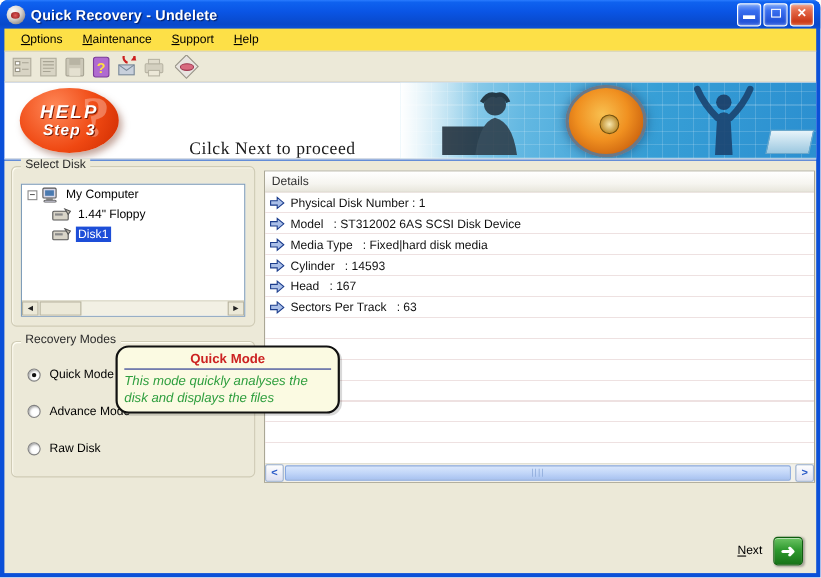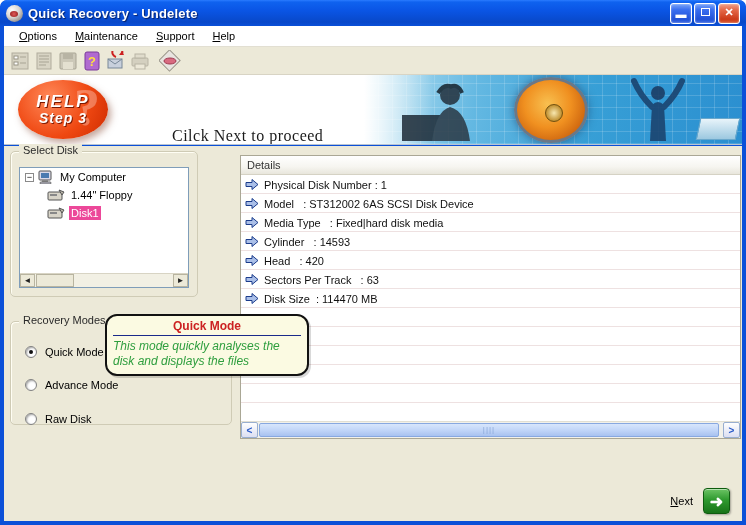--- a/index.html
+++ b/index.html
@@ -37,21 +37,21 @@
   }
   .win-btn.close {
     background:linear-gradient(180deg,#f0a088 0%,#e56a4a 30%,#cc3a18 80%,#d85830 100%);
   }
   .win-btn .glyph { line-height:1; transform:translateY(-1px); }
   .win-btn.min .glyph { align-self:flex-end; margin-bottom:3px; transform:none; }
   .win-btn.max .glyph { font-size:9px; border:1px solid #fff; width:9px; height:8px; display:block; }
   
   .menubar {
     position:absolute; top:26px; left:4px; right:4px; height:21px;
-    background:#ffffff; border-bottom:1px solid #e2dfd2;
+    background:#fde047; border-bottom:1px solid #e2dfd2;
     display:flex; align-items:center; padding-left:6px; gap:0;
   }
   .menu-item {
     display:inline-block; font-size:11px; color:#000; padding:3px 9px; cursor:default;
   }
   .menu-item::first-letter { text-decoration:underline; }
   
   .toolbar {
     position:absolute; top:47px; left:4px; right:4px; height:28px;
     background:#ece9d8; border-bottom:1px solid #d8d4c4;
@@ -116,34 +116,34 @@
   .client { position:absolute; top:146px; left:4px; right:4px; bottom:4px; background:#ece9d8; }
   .groupbox {
     position:absolute; border:1px solid #cfcbb5; border-radius:5px;
     box-shadow:inset 1px 1px 0 #fffef4;
   }
   .groupbox .caption {
     position:absolute; top:-8px; left:8px; background:#ece9d8; padding:0 4px;
     font-size:11px; color:#2a2a2a;
   }
   
-  #select-disk { left:6px; top:5px; width:188px; height:146px; }
+  #select-disk { left:6px; top:5px; width:222px; height:146px; }
   .treebox {
     position:absolute; left:8px; top:15px; right:8px; bottom:8px;
     background:#fff; border:1px solid #7f9db9; overflow:hidden;
   }
   .tree-row { display:flex; align-items:center; height:18px; font-size:11px; padding-left:5px; }
   .tree-row.child { padding-left:27px; }
   .expander {
     width:9px; height:9px; border:1px solid #8a8a8a; background:#fff; margin-right:4px;
     display:flex; align-items:center; justify-content:center; font-size:9px; line-height:1; color:#000;
   }
   .node-icon { margin-right:4px; flex:0 0 auto; }
   .node-label { padding:1px 2px; white-space:nowrap; }
-  .node-label.selected { background:#ec4899; color:#fff; }
+  .node-label.selected { background:#1d4ed8; color:#fff; }
   .tree-hscroll {
     position:absolute; left:0; right:0; bottom:0; height:14px; background:#f2f0e4;
     border-top:1px solid #d8d4c4; display:flex; align-items:stretch;
   }
   .tree-arrow {
     width:15px; background:#ece9d8; border:1px solid #b8b4a0; color:#222;
     font-size:8px; display:flex; align-items:center; justify-content:center;
   }
   .tree-arrow.right { margin-left:auto; }
   .tree-thumb { width:38px; background:#ece9d8; border:1px solid #b8b4a0; margin-left:1px; }
@@ -174,21 +174,21 @@
     font-size:10px; display:flex; align-items:center; justify-content:center;
   }
   .xp-arrow.right { margin-left:auto; }
   .xp-thumb {
     height:14px; margin:0 1px; flex:0 0 460px; border:1px solid #88a8e0; border-radius:2px;
     background:linear-gradient(180deg,#d8e6fc 0%,#c2d6f8 50%,#a8c2f0 100%);
     display:flex; align-items:center; justify-content:center;
   }
   .xp-thumb .grip { color:#8aa8d8; font-size:8px; letter-spacing:1px; line-height:1; }
   
-  #recovery-modes { left:6px; top:175px; width:222px; height:104px; }
+  #recovery-modes { left:6px; top:164px; width:222px; height:124px; }
   .radio-row { position:absolute; left:14px; display:flex; align-items:center; gap:8px; font-size:11px; }
   .radio {
     width:12px; height:12px; border-radius:50%; background:#fff;
     border:1px solid #808080; box-shadow:inset 1px 1px 2px rgba(0,0,0,.35);
     display:flex; align-items:center; justify-content:center;
   }
   .radio .dot { width:4px; height:4px; border-radius:50%; background:#111; display:none; }
   .radio.on .dot { display:block; }
   
   #tooltip {
@@ -385,33 +385,27 @@
         <div class="details-row">
           <svg class="arrow-ic" width="14" height="13">
               <path d="M1 4.5 L7 4.5 L7 1.5 L13 6.5 L7 11.5 L7 8.5 L1 8.5 Z" fill="#aabfe8" stroke="#1b3c8c"></path>
             </svg>
           <span class="txt">Cylinder   : 14593</span>
         </div>
         <div class="details-row">
           <svg class="arrow-ic" width="14" height="13">
               <path d="M1 4.5 L7 4.5 L7 1.5 L13 6.5 L7 11.5 L7 8.5 L1 8.5 Z" fill="#aabfe8" stroke="#1b3c8c"></path>
             </svg>
-          <span class="txt">Head   : 420</span>
+          <span class="txt">Head   : 167</span>
         </div>
         <div class="details-row">
           <svg class="arrow-ic" width="14" height="13">
               <path d="M1 4.5 L7 4.5 L7 1.5 L13 6.5 L7 11.5 L7 8.5 L1 8.5 Z" fill="#aabfe8" stroke="#1b3c8c"></path>
             </svg>
           <span class="txt">Sectors Per Track   : 63</span>
-        </div>
-        <div class="details-row">
-          <svg class="arrow-ic" width="14" height="13">
-              <path d="M1 4.5 L7 4.5 L7 1.5 L13 6.5 L7 11.5 L7 8.5 L1 8.5 Z" fill="#aabfe8" stroke="#1b3c8c"></path>
-            </svg>
-          <span class="txt">Disk Size  : 114470 MB</span>
         </div>
       </div>
       <div class="xp-hscroll">
         <div class="xp-arrow">&lt;</div>
         <div class="xp-thumb">
             <span class="grip">||||</span>
           </div>
         <div class="xp-arrow right">&gt;</div>
       </div>
     </div>

